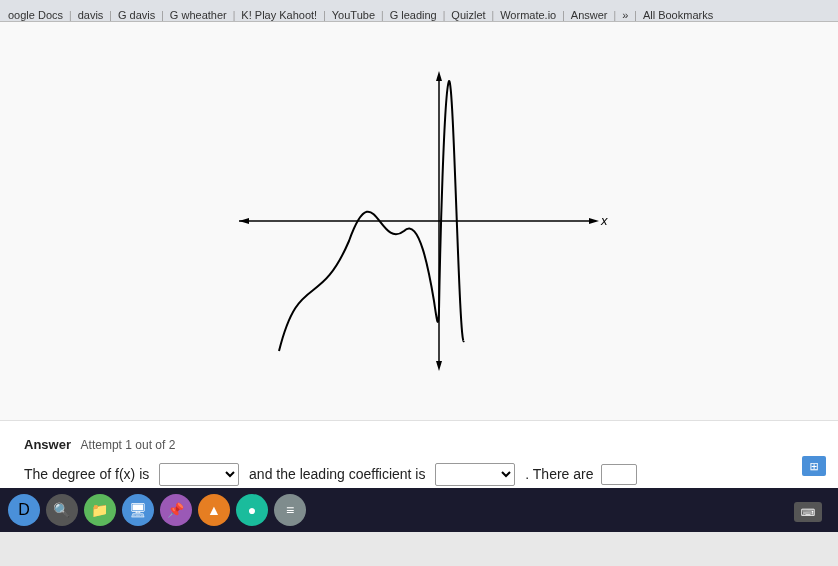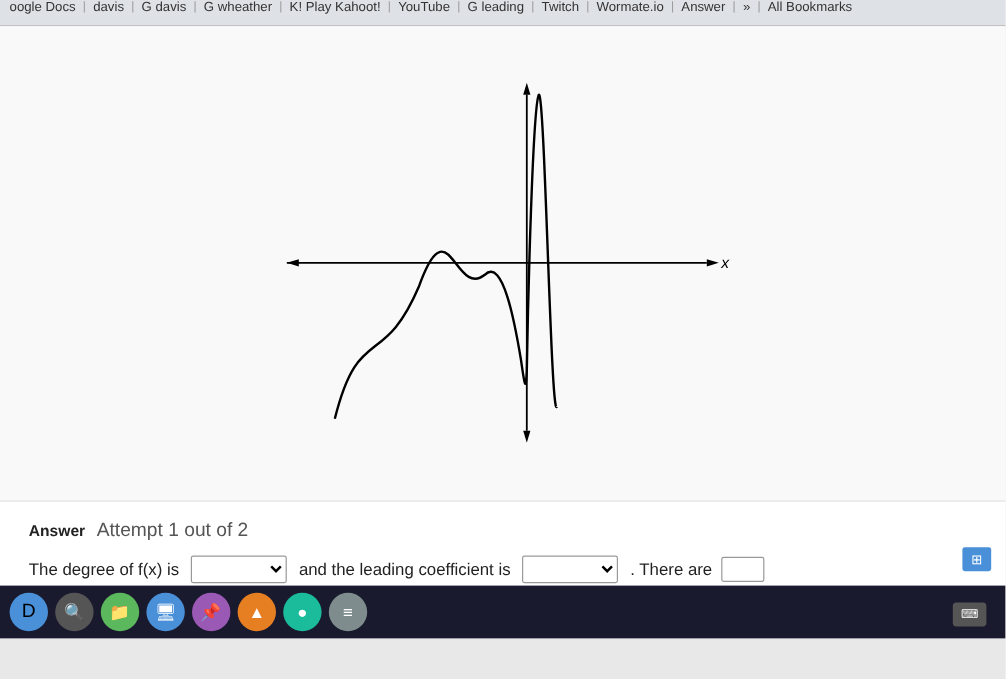--- a/index.html
+++ b/index.html
@@ -9,21 +9,21 @@
       overflow: hidden;
       font-family: Arial, sans-serif;
       background: #e8e8e8;
     }
 
     
     .browser-bar {
       background: #dee1e6;
       height: 22px;
       display: flex;
-      align-items: flex-start;
+      align-items: flex-end;
       padding: 0 8px;
       gap: 6px;
       font-size: 11px;
       color: #333;
       border-bottom: 1px solid #bbb;
     }
     .bookmark-item {
       white-space: nowrap;
       font-size: 11px;
       color: #333;
@@ -73,21 +73,21 @@
     }
 
     .answer-label {
       font-size: 13px;
       font-weight: bold;
       color: #222;
       margin-bottom: 10px;
     }
 
     .answer-attempt {
-      font-size: 16px;
+      font-size: 12px;
       font-weight: normal;
       color: #555;
       margin-left: 6px;
     }
 
     .answer-row {
       font-size: 14px;
       color: #222;
       line-height: 1.8;
     }
@@ -205,21 +205,21 @@
   <span class="bookmark-item">G davis</span>
   <span class="bookmark-separator">|</span>
   <span class="bookmark-item">G wheather</span>
   <span class="bookmark-separator">|</span>
   <span class="bookmark-item">K! Play Kahoot!</span>
   <span class="bookmark-separator">|</span>
   <span class="bookmark-item">YouTube</span>
   <span class="bookmark-separator">|</span>
   <span class="bookmark-item">G leading</span>
   <span class="bookmark-separator">|</span>
-  <span class="bookmark-item">Twitch</span>
+  <span class="bookmark-item">Quizlet</span>
   <span class="bookmark-separator">|</span>
   <span class="bookmark-item">Wormate.io</span>
   <span class="bookmark-separator">|</span>
   <span class="bookmark-item">Answer</span>
   <span class="bookmark-separator">|</span>
   <span class="bookmark-item">»</span>
   <span class="bookmark-separator">|</span>
   <span class="bookmark-item">All Bookmarks</span>
 </div>
 

